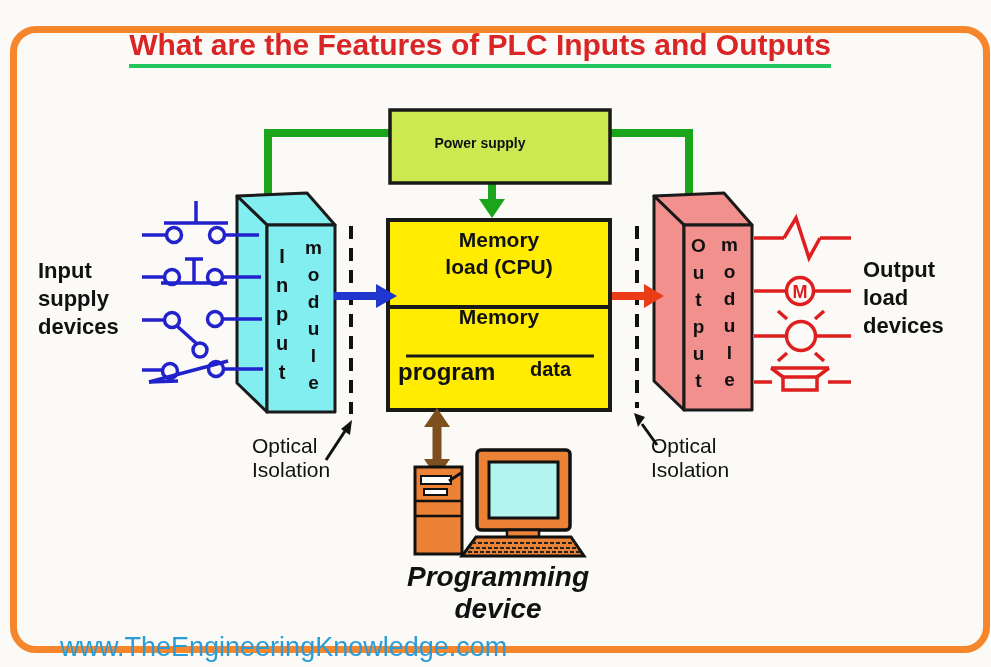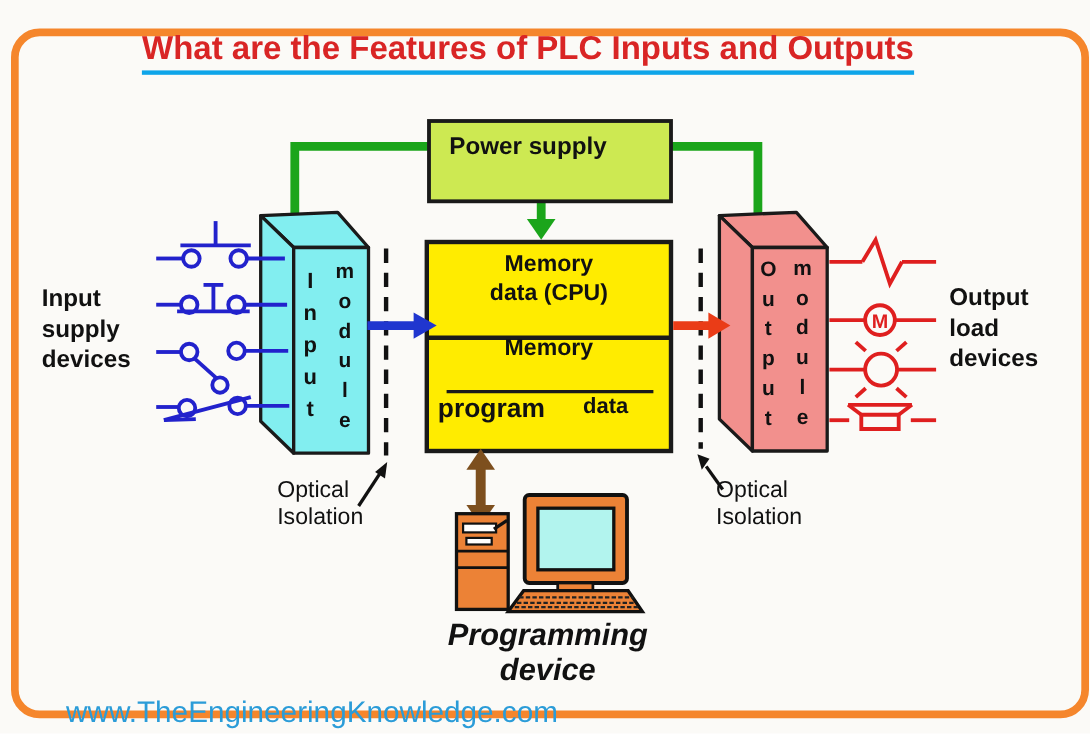--- a/index.html
+++ b/index.html
@@ -7,27 +7,27 @@
     position:relative;width:991px;height:667px;background:#fbfaf7;
     overflow:hidden;font-family:"Liberation Sans",sans-serif;
   }
   .frame{
     position:absolute;left:10px;top:26px;width:966px;height:613px;
     border:7px solid #f5862c;border-radius:26px;
   }
   .title-wrap{position:absolute;left:30px;top:28px;width:900px;text-align:center;}
   .title{
     display:inline-block;color:#d92525;font-size:30px;font-weight:bold;
-    border-bottom:4px solid #0ea5e9;padding-bottom:2px;letter-spacing:0px;
+    border-bottom:4px solid #22c55e;padding-bottom:2px;letter-spacing:0px;
   }
   svg.diagram{position:absolute;left:0;top:0;}
   .lbl{position:absolute;color:#111;}
   .b{font-weight:bold;}
   .center{text-align:center;}
-  .powersupply-label{left:390px;top:120px;width:180px;font-size:22px;}
+  .powersupply-label{left:390px;top:135px;width:180px;font-size:14px;}
   .cpu-label{left:388px;top:226px;width:222px;font-size:21px;line-height:27px;}
   .memory-label{left:388px;top:305px;width:222px;font-size:21px;}
   .program-label{left:398px;top:358px;font-size:24px;}
   .data-label{left:530px;top:358px;font-size:20px;}
   .input-devices-label{left:38px;top:257px;font-size:22px;line-height:28px;}
   .output-devices-label{left:863px;top:256px;font-size:22px;line-height:28px;}
   .optiso-left{left:252px;top:434px;font-size:21px;line-height:24px;}
   .optiso-right{left:651px;top:434px;font-size:21px;line-height:24px;}
   .progdev-label{left:378px;top:561px;width:240px;font-size:28px;font-style:italic;}
   .website{left:60px;top:632px;font-size:27px;color:#2b9cd8;font-weight:normal;}
@@ -191,21 +191,21 @@
       <line x1="472" y1="543" x2="576" y2="543" stroke="#222" stroke-width="2" stroke-dasharray="4,2"></line>
       <line x1="470" y1="548" x2="578" y2="548" stroke="#222" stroke-width="2" stroke-dasharray="4,2"></line>
       <line x1="468" y1="552" x2="580" y2="552" stroke="#222" stroke-width="2" stroke-dasharray="4,2"></line>
     </g>
   </svg>
 
   <div class="lbl b center powersupply-label">Power supply</div>
 
   <div class="lbl b center cpu-label">
     <div>Memory</div>
-    <div>data (CPU)</div>
+    <div>load (CPU)</div>
   </div>
   <div class="lbl b center memory-label">Memory</div>
   <div class="lbl b program-label">program</div>
   <div class="lbl b data-label">data</div>
 
   <div class="vword in-w1">Input</div>
   <div class="vword in-w2">module</div>
   <div class="vword out-w1">Output</div>
   <div class="vword out-w2">module</div>
 

